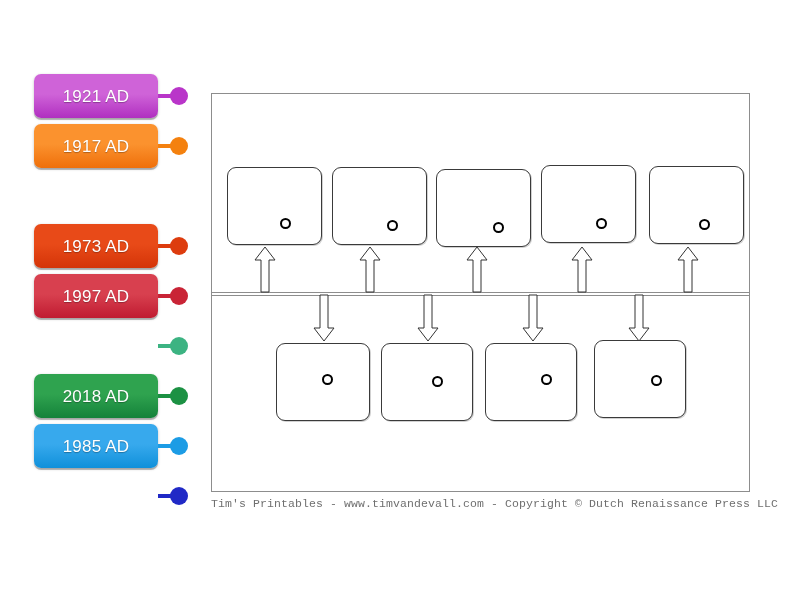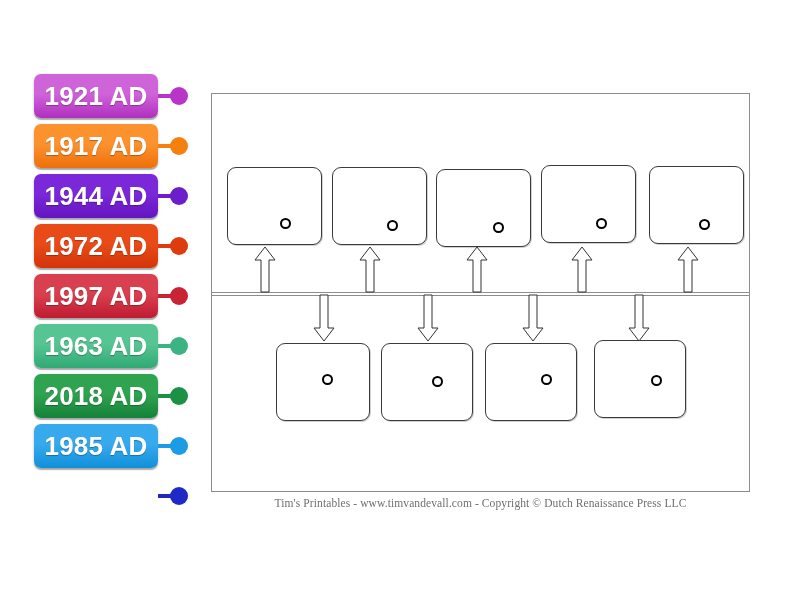--- a/index.html
+++ b/index.html
@@ -38,22 +38,22 @@
     border-radius: 7px;
     box-sizing: border-box;
     display: flex;
     align-items: center;
     justify-content: center;
     box-shadow: 0 2px 0 rgba(0,0,0,0.22), 0 1px 3px rgba(0,0,0,0.25);
     cursor: move;
   }
   .pill-text {
     color: #ffffff;
-    font-size: 26px;
-    font-weight: bold;
+    font-size: 17px;
+    font-weight: normal;
     letter-spacing: 0.2px;
     text-shadow: 0 1px 1px rgba(0,0,0,0.30);
     white-space: nowrap;
     line-height: 1;
   }
   .stem {
     position: absolute;
     left: 124px;
     top: 20px;
     width: 16px;
@@ -130,21 +130,21 @@
 
   
   #credit {
     position: absolute;
     left: 211px;
     top: 497px;
     width: 539px;
     text-align: center;
     font-size: 11.5px;
     color: #6f6f6f;
-    font-family: Liberation Serif, serif;
+    font-family: Liberation Mono, monospace;
     letter-spacing: 0.1px;
     white-space: nowrap;
   }
 </style>
 </head>
 <body>
 
 <div id="labels-panel">
     <div class="label-row" style="top: 0px;">
       <div class="pill" style="background: linear-gradient(rgb(207, 99, 216) 0%, rgb(207, 99, 216) 46%, rgb(176, 47, 192) 100%);">
@@ -153,45 +153,35 @@
       <div class="stem" style="background: rgb(185, 53, 201);"></div>
       <div class="dot" style="background: rgb(185, 53, 201);"></div>
     </div>
     <div class="label-row" style="top: 50px;">
       <div class="pill" style="background: linear-gradient(rgb(251, 146, 46) 0%, rgb(251, 146, 46) 46%, rgb(239, 111, 10) 100%);">
         <span class="pill-text">1917 AD</span>
       </div>
       <div class="stem" style="background: rgb(244, 129, 15);"></div>
       <div class="dot" style="background: rgb(244, 129, 15);"></div>
     </div>
-    <div class="label-row" style="top: 100px;">
-      <div class="pill" style="background: linear-gradient(rgb(123, 40, 216) 0%, rgb(123, 40, 216) 46%, rgb(100, 20, 192) 100%);">
-        <span class="pill-text">1944 AD</span>
-      </div>
-      <div class="stem" style="background: rgb(108, 30, 203);"></div>
-      <div class="dot" style="background: rgb(108, 30, 203);"></div>
-    </div>
     <div class="label-row" style="top: 150px;">
       <div class="pill" style="background: linear-gradient(rgb(232, 74, 24) 0%, rgb(232, 74, 24) 46%, rgb(212, 52, 8) 100%);">
-        <span class="pill-text">1972 AD</span>
+        <span class="pill-text">1973 AD</span>
       </div>
       <div class="stem" style="background: rgb(221, 60, 14);"></div>
       <div class="dot" style="background: rgb(221, 60, 14);"></div>
     </div>
     <div class="label-row" style="top: 200px;">
       <div class="pill" style="background: linear-gradient(rgb(216, 64, 79) 0%, rgb(216, 64, 79) 46%, rgb(192, 27, 49) 100%);">
         <span class="pill-text">1997 AD</span>
       </div>
       <div class="stem" style="background: rgb(201, 36, 54);"></div>
       <div class="dot" style="background: rgb(201, 36, 54);"></div>
     </div>
     <div class="label-row" style="top: 250px;">
-      <div class="pill" style="background: linear-gradient(rgb(86, 196, 147) 0%, rgb(86, 196, 147) 46%, rgb(47, 170, 117) 100%);">
-        <span class="pill-text">1963 AD</span>
-      </div>
       <div class="stem" style="background: rgb(60, 179, 130);"></div>
       <div class="dot" style="background: rgb(60, 179, 130);"></div>
     </div>
     <div class="label-row" style="top: 300px;">
       <div class="pill" style="background: linear-gradient(rgb(47, 163, 79) 0%, rgb(47, 163, 79) 46%, rgb(20, 130, 58) 100%);">
         <span class="pill-text">2018 AD</span>
       </div>
       <div class="stem" style="background: rgb(28, 145, 67);"></div>
       <div class="dot" style="background: rgb(28, 145, 67);"></div>
     </div>

